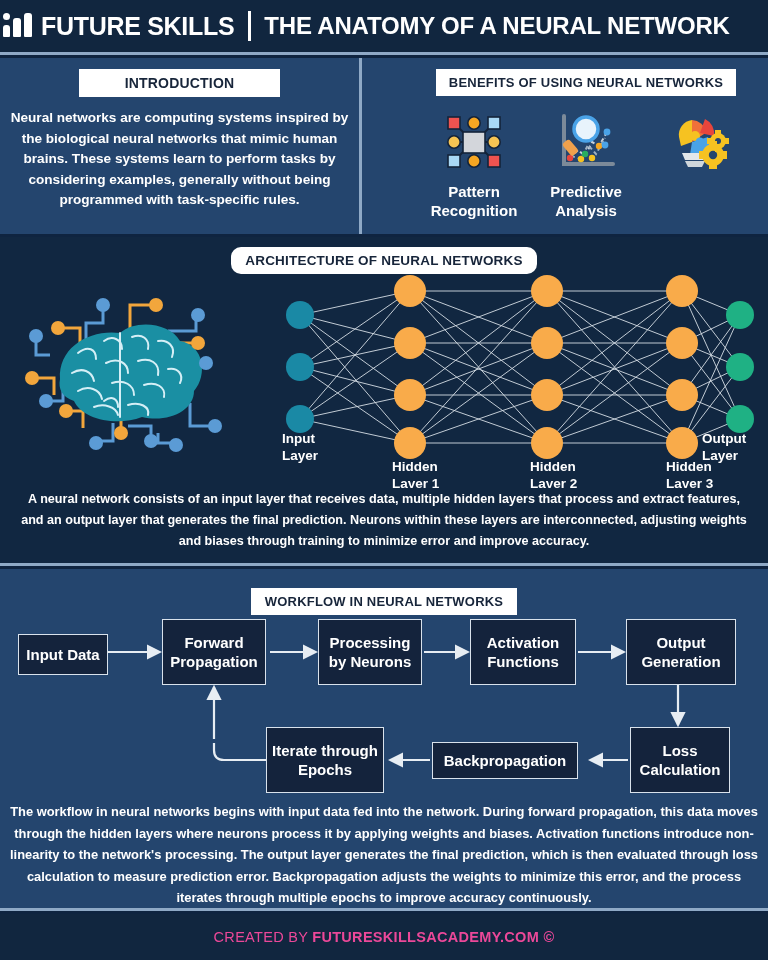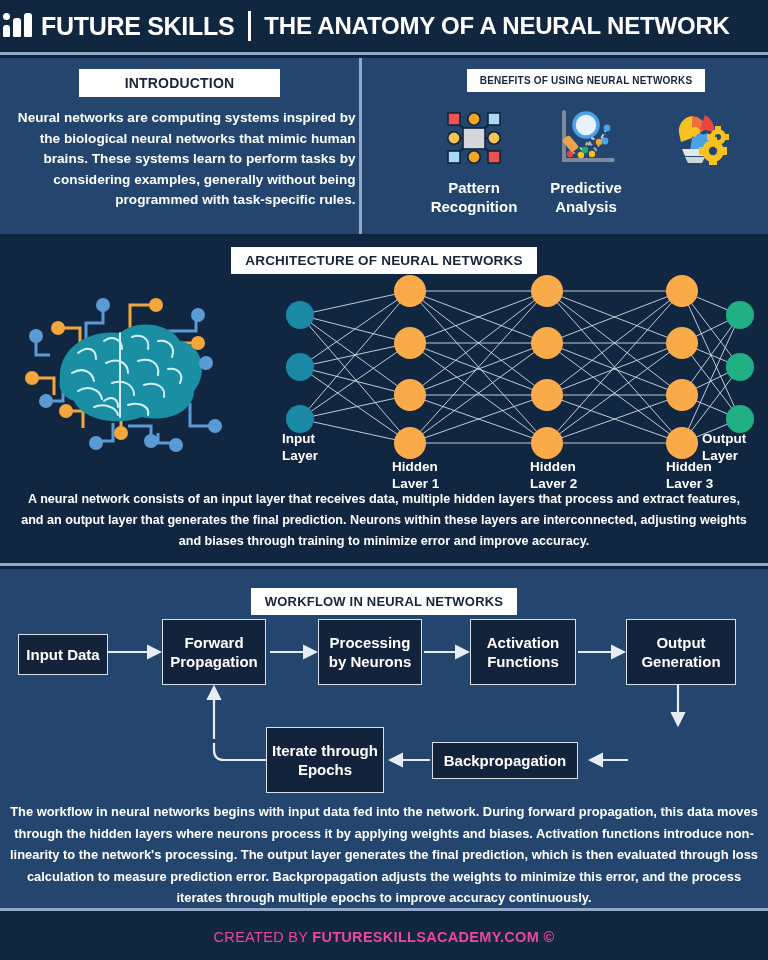--- a/index.html
+++ b/index.html
@@ -49,41 +49,41 @@
     padding:5px 14px 6px 14px;
     letter-spacing:0.2px;
     white-space:nowrap;
   }
   .chip-wrap{ width:100%; text-align:center; }
 
   .intro-title{ margin-top:11px; }
   .chip-intro{ font-size:14px; padding:6px 46px; }
   .intro-body{
     margin:11px auto 0 auto; width:352px;
-    font-size:13.6px; font-weight:bold; line-height:20.5px; text-align:right;
+    font-size:13.6px; font-weight:bold; line-height:20.5px; text-align:center;
   }
 
   .ben-title{ margin-top:11px; }
-  .chip-ben{ font-size:10px; padding:6px 13px; }
+  .chip-ben{ font-size:13px; padding:6px 13px; }
   .ben-row{
     display:flex; justify-content:space-around; align-items:flex-start;
     margin-top:10px; padding:0 14px;
   }
   .ben-item{ width:112px; text-align:center; }
   .ben-icon{ height:72px; display:flex; align-items:center; justify-content:center; }
   .ben-label{ font-size:15px; font-weight:bold; line-height:19px; margin-top:4px; }
 
   
   .band-arch{
     position:absolute; left:0; top:237px; width:768px; height:329px;
     background:#112741;
     border-bottom:3px solid #8fa9c6;
   }
   .arch-title{ padding-top:10px; }
-  .chip-arch{ font-size:13.5px; padding:6px 14px; }
+  .chip-arch{ font-size:13.5px; padding:6px 14px;border-radius:10px; }
   .arch-stage{ position:absolute; left:0; top:36px; width:768px; height:215px; }
   .brain{ position:absolute; left:8px; top:10px; width:246px; height:180px; }
   .nn{ position:absolute; left:262px; top:0px; width:502px; height:215px; }
   .arch-note{
     position:absolute; left:20px; top:252px; width:728px;
     font-size:12.6px; font-weight:bold; line-height:21px; text-align:center;
   }
 
   
   .band-flow{
@@ -380,20 +380,23 @@
       </div>
     <div class="fbox" style="left:318px; top:12px;  width:104px; height:66px;">
         <span>Processing by Neurons</span>
       </div>
     <div class="fbox" style="left:470px; top:12px;  width:106px; height:66px;">
         <span>Activation Functions</span>
       </div>
     <div class="fbox" style="left:626px; top:12px;  width:110px; height:66px;">
         <span>Output Generation</span>
       </div>
+    <div class="fbox" style="left:630px; top:120px; width:100px; height:66px;">
+        <span>Loss Calculation</span>
+      </div>
     <div class="fbox" style="left:432px; top:135px; width:146px; height:37px;">
         <span>Backpropagation</span>
       </div>
     <div class="fbox" style="left:266px; top:120px; width:118px; height:66px;">
         <span>Iterate through Epochs</span>
       </div>
   </div>
 
   <p class="flow-note">The workflow in neural networks begins with input data fed into the network. During forward propagation, this data moves through the hidden layers where neurons process it by applying weights and biases. Activation functions introduce non-linearity to the network's processing. The output layer generates the final prediction, which is then evaluated through loss calculation to measure prediction error. Backpropagation adjusts the weights to minimize this error, and the process iterates through multiple epochs to improve accuracy continuously.</p>
 </div>

